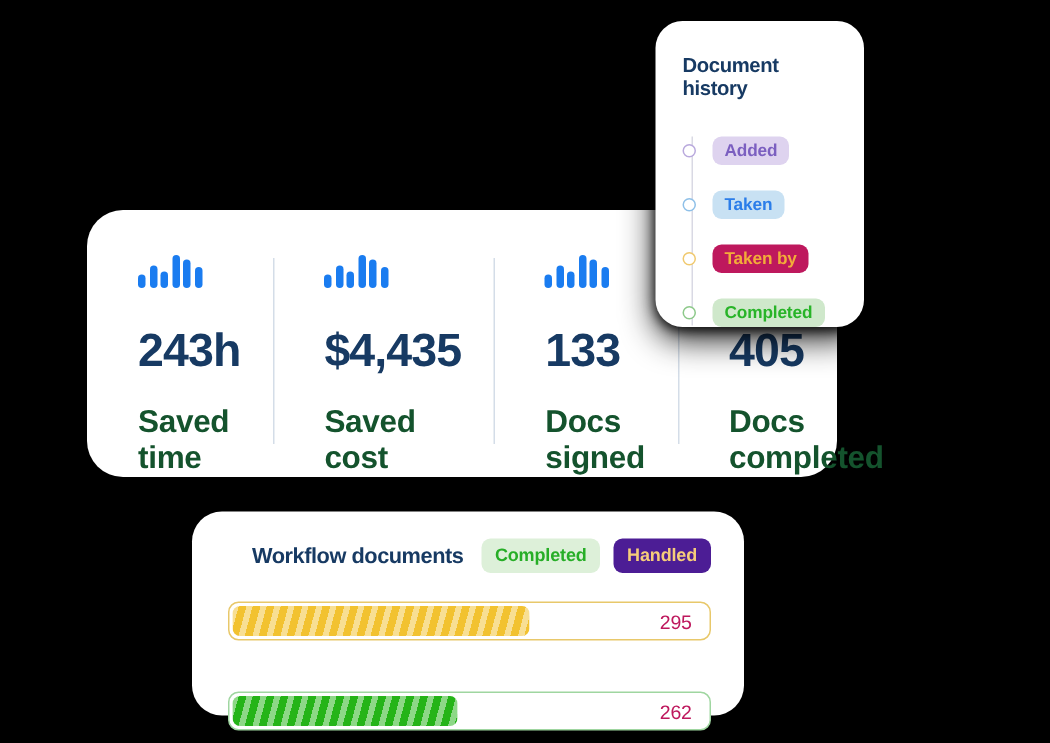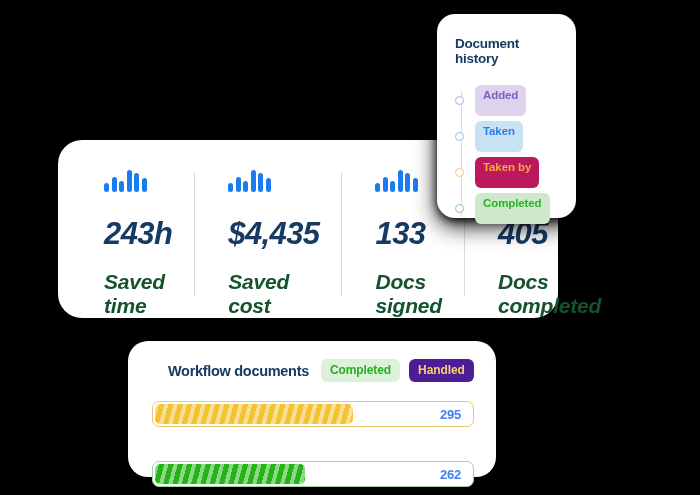--- a/index.html
+++ b/index.html
@@ -30,23 +30,22 @@
 
   
   #stats-card {
     left: 58px;
     top: 140px;
     width: 500px;
     height: 178px;
     border-radius: 24px;
     display: flex;
     align-items: stretch;
-    padding: 30px 0 0 12px;
+    padding: 30px 0 0 0;
     z-index: 2;
-    font-style: italic;
   }
 
   .stat {
     flex: 1 1 0;
     position: relative;
     padding: 0 22px 0 34px;
     display: flex;
     flex-direction: column;
   }
   .stat + .stat::before {
@@ -144,21 +143,21 @@
     height: 9px;
     border-radius: 50%;
     background: #ffffff;
     border: 1.5px solid #b9b4d6;
   }
   .tl-badge {
     display: inline-block;
     font-size: 11.5px;
     font-weight: 700;
     letter-spacing: -0.1px;
-    padding: 4px 8px 15px 8px;
+    padding: 4px 8px 3px 8px;
     border-radius: 6px;
     white-space: nowrap;
   }
 
   
   #workflow-card {
     left: 128px;
     top: 341px;
     width: 368px;
     height: 136px;
@@ -214,22 +213,22 @@
       rgba(255,255,255,0) 4px,
       rgba(255,255,255,0) 9px );
     background-color: #f2c230;
   }
   .wf-fill.green { background-color: #25b418; }
 
   .wf-num {
     position: absolute;
     right: 12px;
     font-size: 13px;
-    font-weight: 700;
-    color: #3b82f6;
+    font-weight: 400;
+    color: #be185d;
     letter-spacing: -0.2px;
   }
 </style>
 </head>
 <body>
 
 <div id="stage">
 
   <div class="card" id="stats-card">
 

